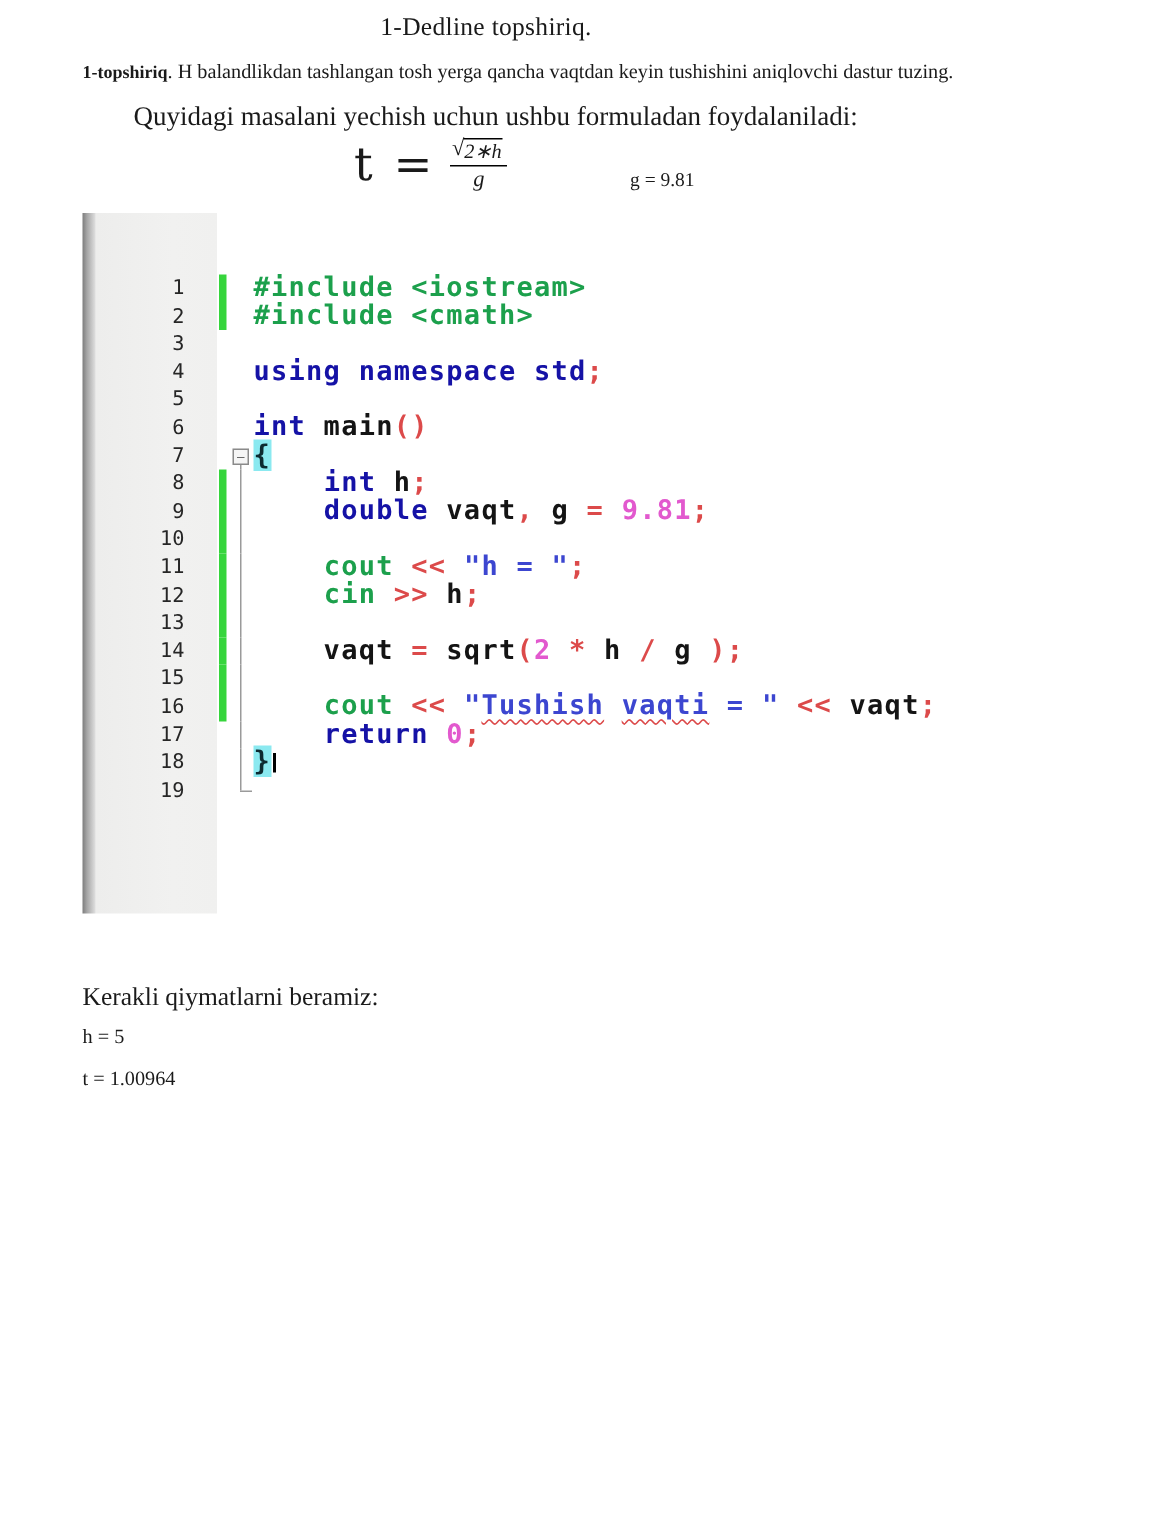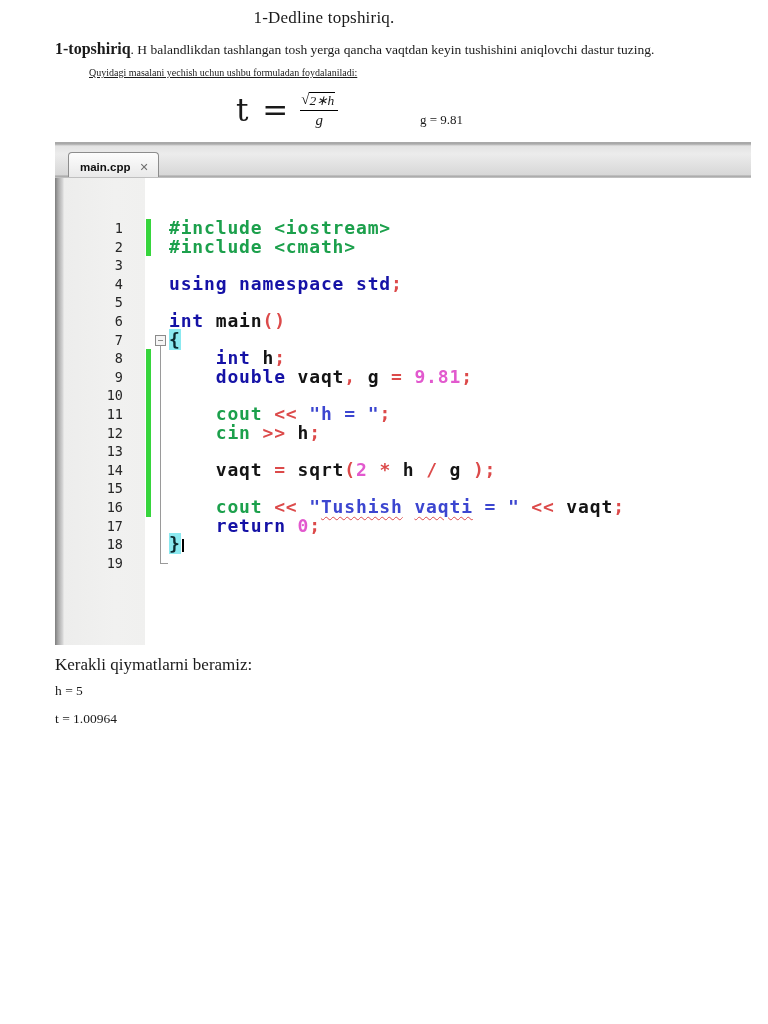--- a/index.html
+++ b/index.html
@@ -2,22 +2,22 @@
 <html><head>
 <meta charset="utf-8">
 <style>
   * { margin:0; padding:0; box-sizing:border-box; }
   html,body { width:768px; height:1024px; background:#ffffff; overflow:hidden; }
   body { font-family:"Liberation Serif", serif; color:#1a1a1a; position:relative; }
 
   .doc-title { position:absolute; top:8px; left:0; width:648px; text-align:center;
                font-size:17px; letter-spacing:.2px; }
   .para1 { position:absolute; top:40px; left:55px; width:670px; font-size:13.5px; }
-  .para1 b { font-size:16px; }
-  .para2 { position:absolute; top:67px; left:89px; width:600px; font-size:10px;text-decoration:underline; }
+  .para1 b { font-size:12px; }
+  .para2 { position:absolute; top:67px; left:89px; width:600px; font-size:18px; }
 
   
   .formula { position:absolute; top:90px; left:236px; display:flex; align-items:center; }
   .f-lhs { font-size:31px; font-family:"DejaVu Serif", serif; letter-spacing:2px; margin-right:10px; }
   .frac { display:inline-flex; flex-direction:column; align-items:center; margin-top:2px; }
   .frac-top { display:flex; align-items:flex-start; padding:0 3px 2px 1px; border-bottom:1.4px solid #000; }
   .rad { font-size:15px; line-height:14px; margin-right:-1px; }
   .vinc { border-top:1.2px solid #000; font-size:13.5px; line-height:15px; font-style:italic;
           font-family:Liberation Serif, serif; padding:0 1px; }
   .frac-bot { font-size:15px; font-style:italic; line-height:17px; padding-top:1px;
@@ -84,26 +84,20 @@
     <span class="frac-top">
       <span class="rad">√</span>
       <span class="vinc">2∗h</span>
     </span>
     <span class="frac-bot">g</span>
   </span>
 </div>
 <div class="g-const">g = 9.81</div>
 
 <div class="ide">
-  <div class="tabstrip">
-    <div class="tab">
-      <span>main.cpp</span>
-      <span class="tab-close">✕</span>
-    </div>
-  </div>
   <div class="editor">
     <div><div class="ed-row"><div class="ln">1</div><div class="mark on"></div><div class="fold"></div><div class="codecell"><span class="tk-g">#include &lt;iostream&gt;</span></div></div><div class="ed-row"><div class="ln">2</div><div class="mark on"></div><div class="fold"></div><div class="codecell"><span class="tk-g">#include &lt;cmath&gt;</span></div></div><div class="ed-row"><div class="ln">3</div><div class="mark"></div><div class="fold"></div><div class="codecell"></div></div><div class="ed-row"><div class="ln">4</div><div class="mark"></div><div class="fold"></div><div class="codecell"><span class="tk-k">using namespace std</span><span class="tk-o">;</span></div></div><div class="ed-row"><div class="ln">5</div><div class="mark"></div><div class="fold"></div><div class="codecell"></div></div><div class="ed-row"><div class="ln">6</div><div class="mark"></div><div class="fold"></div><div class="codecell"><span class="tk-k">int</span><span class="tk-i"> main</span><span class="tk-o">()</span></div></div><div class="ed-row"><div class="ln">7</div><div class="mark"></div><div class="fold f-box"><span class="fbox">–</span></div><div class="codecell"><span class="tk-hl">{</span></div></div><div class="ed-row"><div class="ln">8</div><div class="mark on"></div><div class="fold f-line"></div><div class="codecell"><span class="tk-i">    </span><span class="tk-k">int</span><span class="tk-i"> h</span><span class="tk-o">;</span></div></div><div class="ed-row"><div class="ln">9</div><div class="mark on"></div><div class="fold f-line"></div><div class="codecell"><span class="tk-i">    </span><span class="tk-k">double</span><span class="tk-i"> vaqt</span><span class="tk-o">,</span><span class="tk-i"> g </span><span class="tk-o">=</span><span class="tk-i"> </span><span class="tk-n">9.81</span><span class="tk-o">;</span></div></div><div class="ed-row"><div class="ln">10</div><div class="mark on"></div><div class="fold f-line"></div><div class="codecell"></div></div><div class="ed-row"><div class="ln">11</div><div class="mark on"></div><div class="fold f-line"></div><div class="codecell"><span class="tk-i">    </span><span class="tk-g">cout</span><span class="tk-i"> </span><span class="tk-o">&lt;&lt;</span><span class="tk-i"> </span><span class="tk-s">"h = "</span><span class="tk-o">;</span></div></div><div class="ed-row"><div class="ln">12</div><div class="mark on"></div><div class="fold f-line"></div><div class="codecell"><span class="tk-i">    </span><span class="tk-g">cin</span><span class="tk-i"> </span><span class="tk-o">&gt;&gt;</span><span class="tk-i"> h</span><span class="tk-o">;</span></div></div><div class="ed-row"><div class="ln">13</div><div class="mark on"></div><div class="fold f-line"></div><div class="codecell"></div></div><div class="ed-row"><div class="ln">14</div><div class="mark on"></div><div class="fold f-line"></div><div class="codecell"><span class="tk-i">    vaqt </span><span class="tk-o">=</span><span class="tk-i"> sqrt</span><span class="tk-o">(</span><span class="tk-n">2</span><span class="tk-i"> </span><span class="tk-o">*</span><span class="tk-i"> h </span><span class="tk-o">/</span><span class="tk-i"> g </span><span class="tk-o">)</span><span class="tk-o">;</span></div></div><div class="ed-row"><div class="ln">15</div><div class="mark on"></div><div class="fold f-line"></div><div class="codecell"></div></div><div class="ed-row"><div class="ln">16</div><div class="mark on"></div><div class="fold f-line"></div><div class="codecell"><span class="tk-i">    </span><span class="tk-g">cout</span><span class="tk-i"> </span><span class="tk-o">&lt;&lt;</span><span class="tk-i"> </span><span class="tk-s">"</span><span class="tk-sq">Tushish</span><span class="tk-s"> </span><span class="tk-sq">vaqti</span><span class="tk-s"> = "</span><span class="tk-i"> </span><span class="tk-o">&lt;&lt;</span><span class="tk-i"> vaqt</span><span class="tk-o">;</span></div></div><div class="ed-row"><div class="ln">17</div><div class="mark"></div><div class="fold f-line"></div><div class="codecell"><span class="tk-i">    </span><span class="tk-k">return</span><span class="tk-i"> </span><span class="tk-n">0</span><span class="tk-o">;</span></div></div><div class="ed-row"><div class="ln">18</div><div class="mark"></div><div class="fold f-line"></div><div class="codecell"><span class="tk-hl">}</span><span class="caret"></span></div></div><div class="ed-row"><div class="ln">19</div><div class="mark"></div><div class="fold f-corner"></div><div class="codecell"></div></div></div>
   </div>
 </div>
 
 <div class="res-intro">Kerakli qiymatlarni beramiz:</div>
 <div class="res-h">h = 5</div>
 <div class="res-t">t = 1.00964</div>
 
 </body></html>

